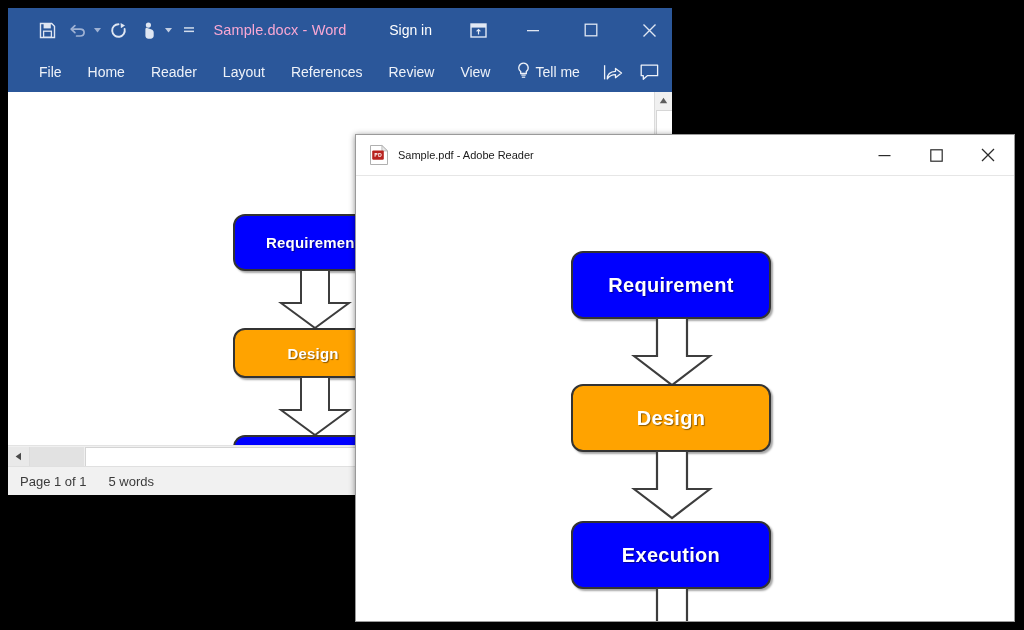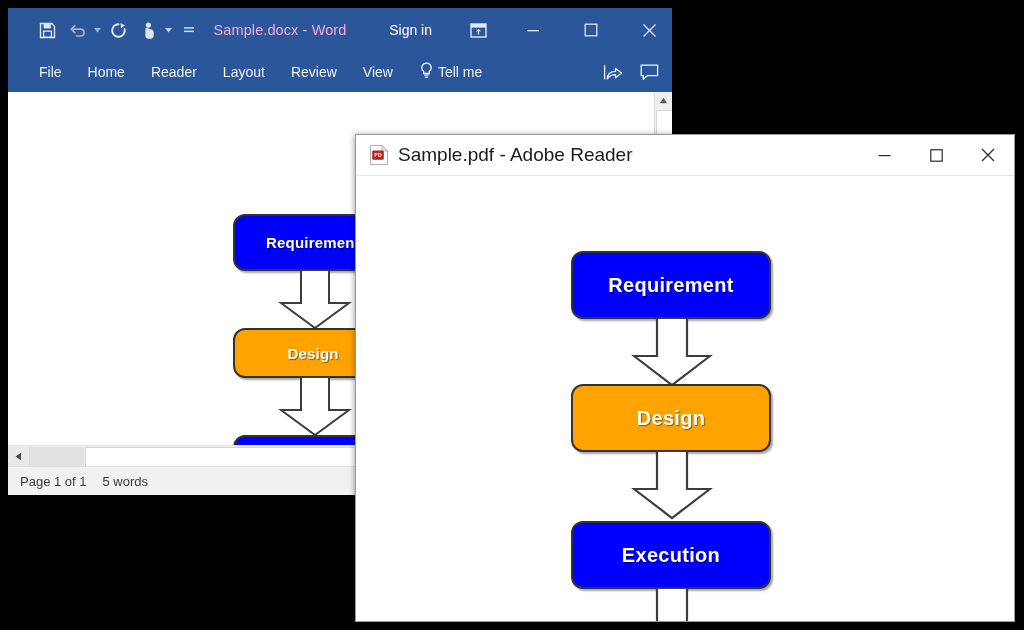--- a/index.html
+++ b/index.html
@@ -233,21 +233,21 @@
   .word-statusbar {
     position: absolute;
     left: 0; right: 0;
     bottom: 0;
     height: 28px;
     background: #f1f1f1;
     border-top: 1px solid #e0e0e0;
     display: flex;
     align-items: center;
     padding-left: 12px;
-    gap: 16px;
+    gap: 22px;
   }
   .status-text {
     font-size: 13px;
     color: #3b3b3b;
   }
 
   
   #reader-window {
     position: absolute;
     left: 355px;
@@ -271,21 +271,21 @@
   .pdf-icon-wrap {
     margin-left: 12px;
     width: 22px;
     height: 22px;
     display: flex;
     align-items: center;
     justify-content: center;
   }
   .reader-title-text {
     margin-left: 8px;
-    font-size: 19px;
+    font-size: 11px;
     color: #1a1a1a;
   }
   .reader-ctls {
     position: absolute;
     right: 0; top: 0;
     height: 40px;
     display: flex;
     align-items: center;
   }
   .rctl {
@@ -415,20 +415,21 @@
             </svg>
         </div>
       </div>
     </div>
 
     <div class="word-ribbon">
       <div class="rtab">File</div>
       <div class="rtab">Home</div>
       <div class="rtab">Reader</div>
       <div class="rtab">Layout</div>
+      <div class="rtab">References</div>
       <div class="rtab">Review</div>
       <div class="rtab">View</div>
 
       <div class="tellme">
         <span>
           <svg width="13" height="17" viewBox="0 0 13 17">
             <path d="M6.5 1.1a4.6 4.6 0 0 0-2.8 8.3v2.1h5.6V9.4A4.6 4.6 0 0 0 6.5 1.1z" fill="none" stroke="#eef2f9" stroke-width="1.3"></path>
             <rect x="4.3" y="12.5" width="4.4" height="1.2" fill="#eef2f9"></rect>
             <rect x="4.8" y="14.6" width="3.4" height="1.2" fill="#eef2f9"></rect>
           </svg>

